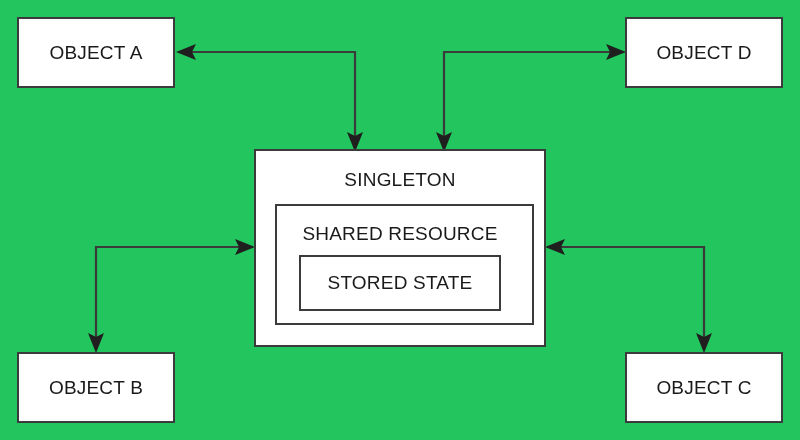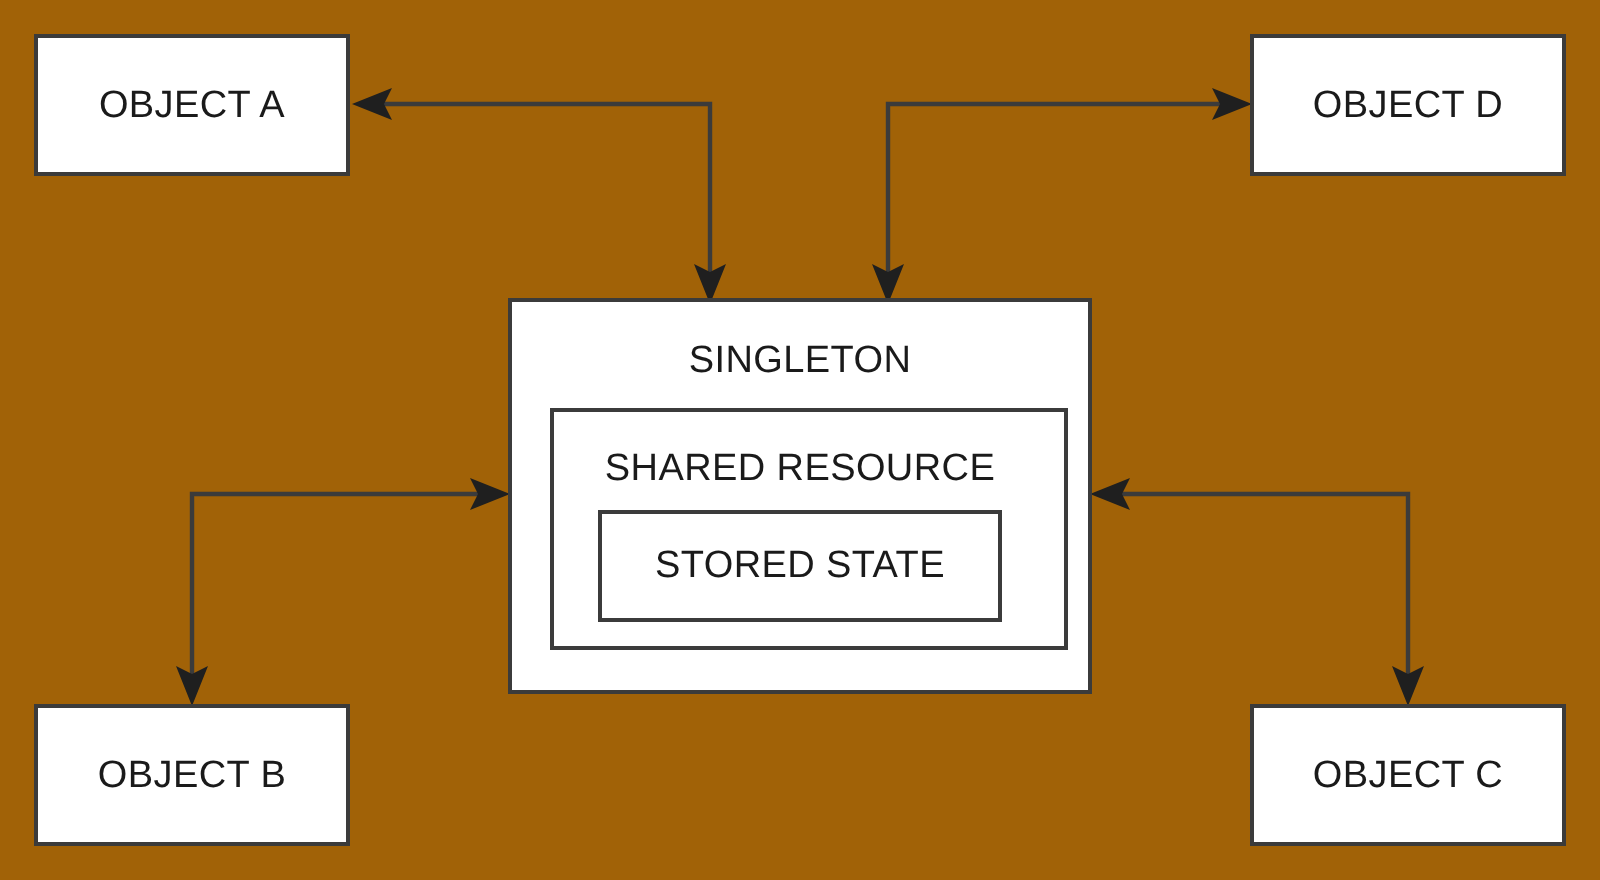--- a/index.html
+++ b/index.html
@@ -7,21 +7,21 @@
     padding: 0;
     background: #ffffff;
   }
   body {
     font-family: "Liberation Sans", sans-serif;
   }
   #canvas {
     position: relative;
     width: 800px;
     height: 440px;
-    background: #a16207;
+    background: #22c55e;
     overflow: hidden;
   }
   #diagram-svg {
     position: absolute;
     left: 0;
     top: 0;
     width: 800px;
     height: 440px;
     display: block;
   }

